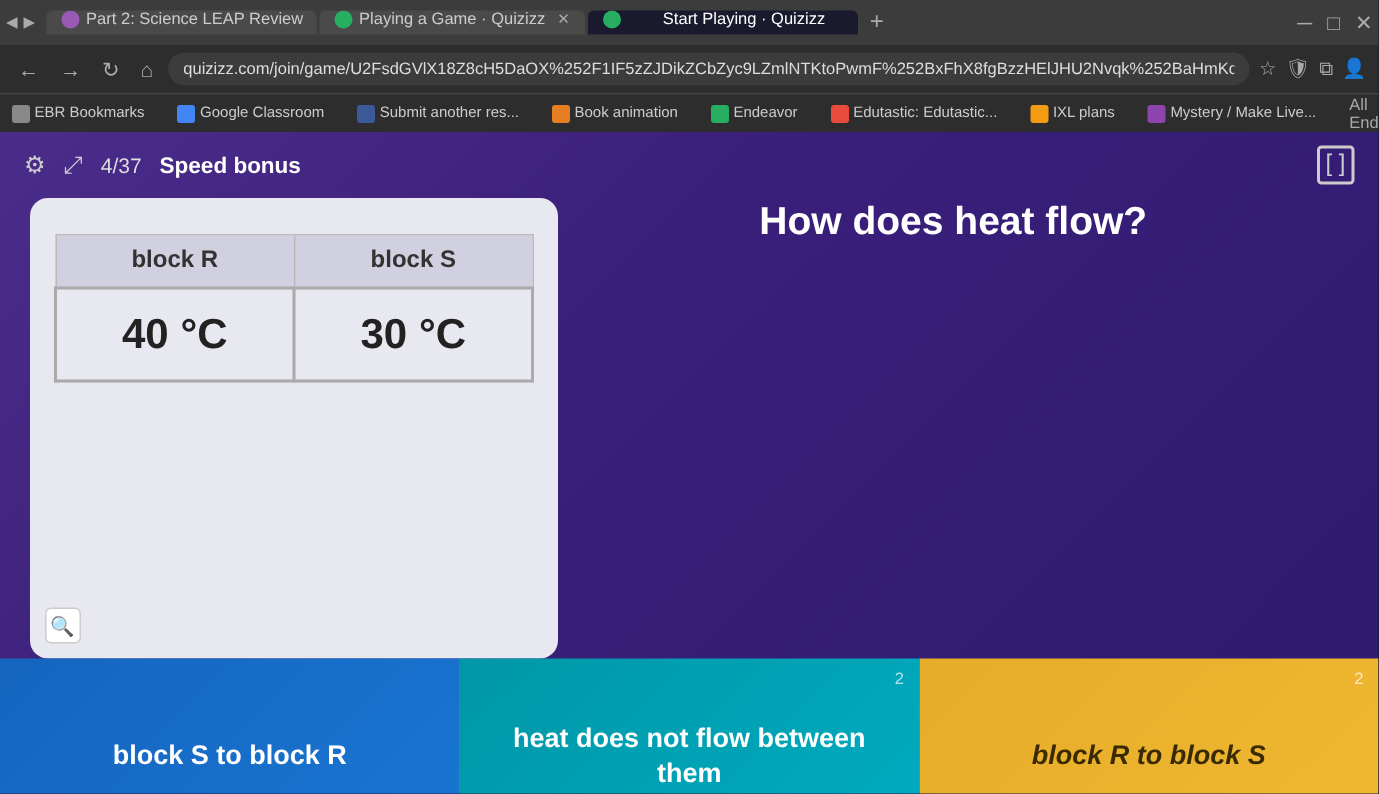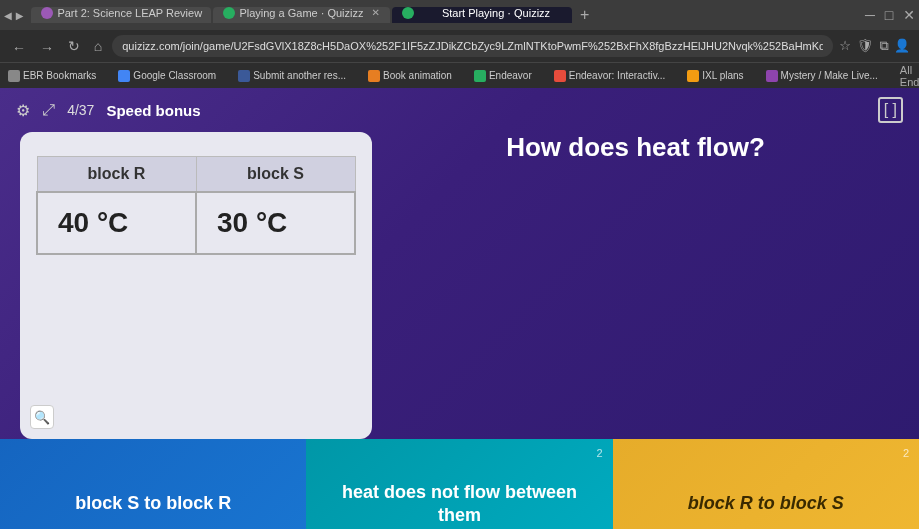--- a/index.html
+++ b/index.html
@@ -224,20 +224,21 @@
       text-align: center;
       border: 1px solid #bbb;
     }
 
     .heat-table td {
       background: #e8e8f0;
       color: #222;
       font-size: 28px;
       font-weight: 700;
       padding: 14px 20px;
+      text-align: center;
       border: 2px solid #aaa;
     }
 
     .magnify-icon {
       position: absolute;
       bottom: 10px;
       left: 10px;
       background: white;
       border: 1px solid #ccc;
       border-radius: 4px;
@@ -383,21 +384,21 @@
     <div class="bookmark-item">
       <div class="bookmark-icon" style="background:#e67e22;"></div>
       <span>Book animation</span>
     </div>
     <div class="bookmark-item">
       <div class="bookmark-icon" style="background:#27ae60;"></div>
       <span>Endeavor</span>
     </div>
     <div class="bookmark-item">
       <div class="bookmark-icon" style="background:#e74c3c;"></div>
-      <span>Endeavor: Interactiv...</span>
+      <span>Edutastic: Edutastic...</span>
     </div>
     <div class="bookmark-item">
       <div class="bookmark-icon" style="background:#f39c12;"></div>
       <span>IXL plans</span>
     </div>
     <div class="bookmark-item">
       <div class="bookmark-icon" style="background:#8e44ad;"></div>
       <span>Mystery / Make Live...</span>
     </div>
     <span style="margin-left:auto;font-size:11px;color:#aaa;">All Endeavor</span>

